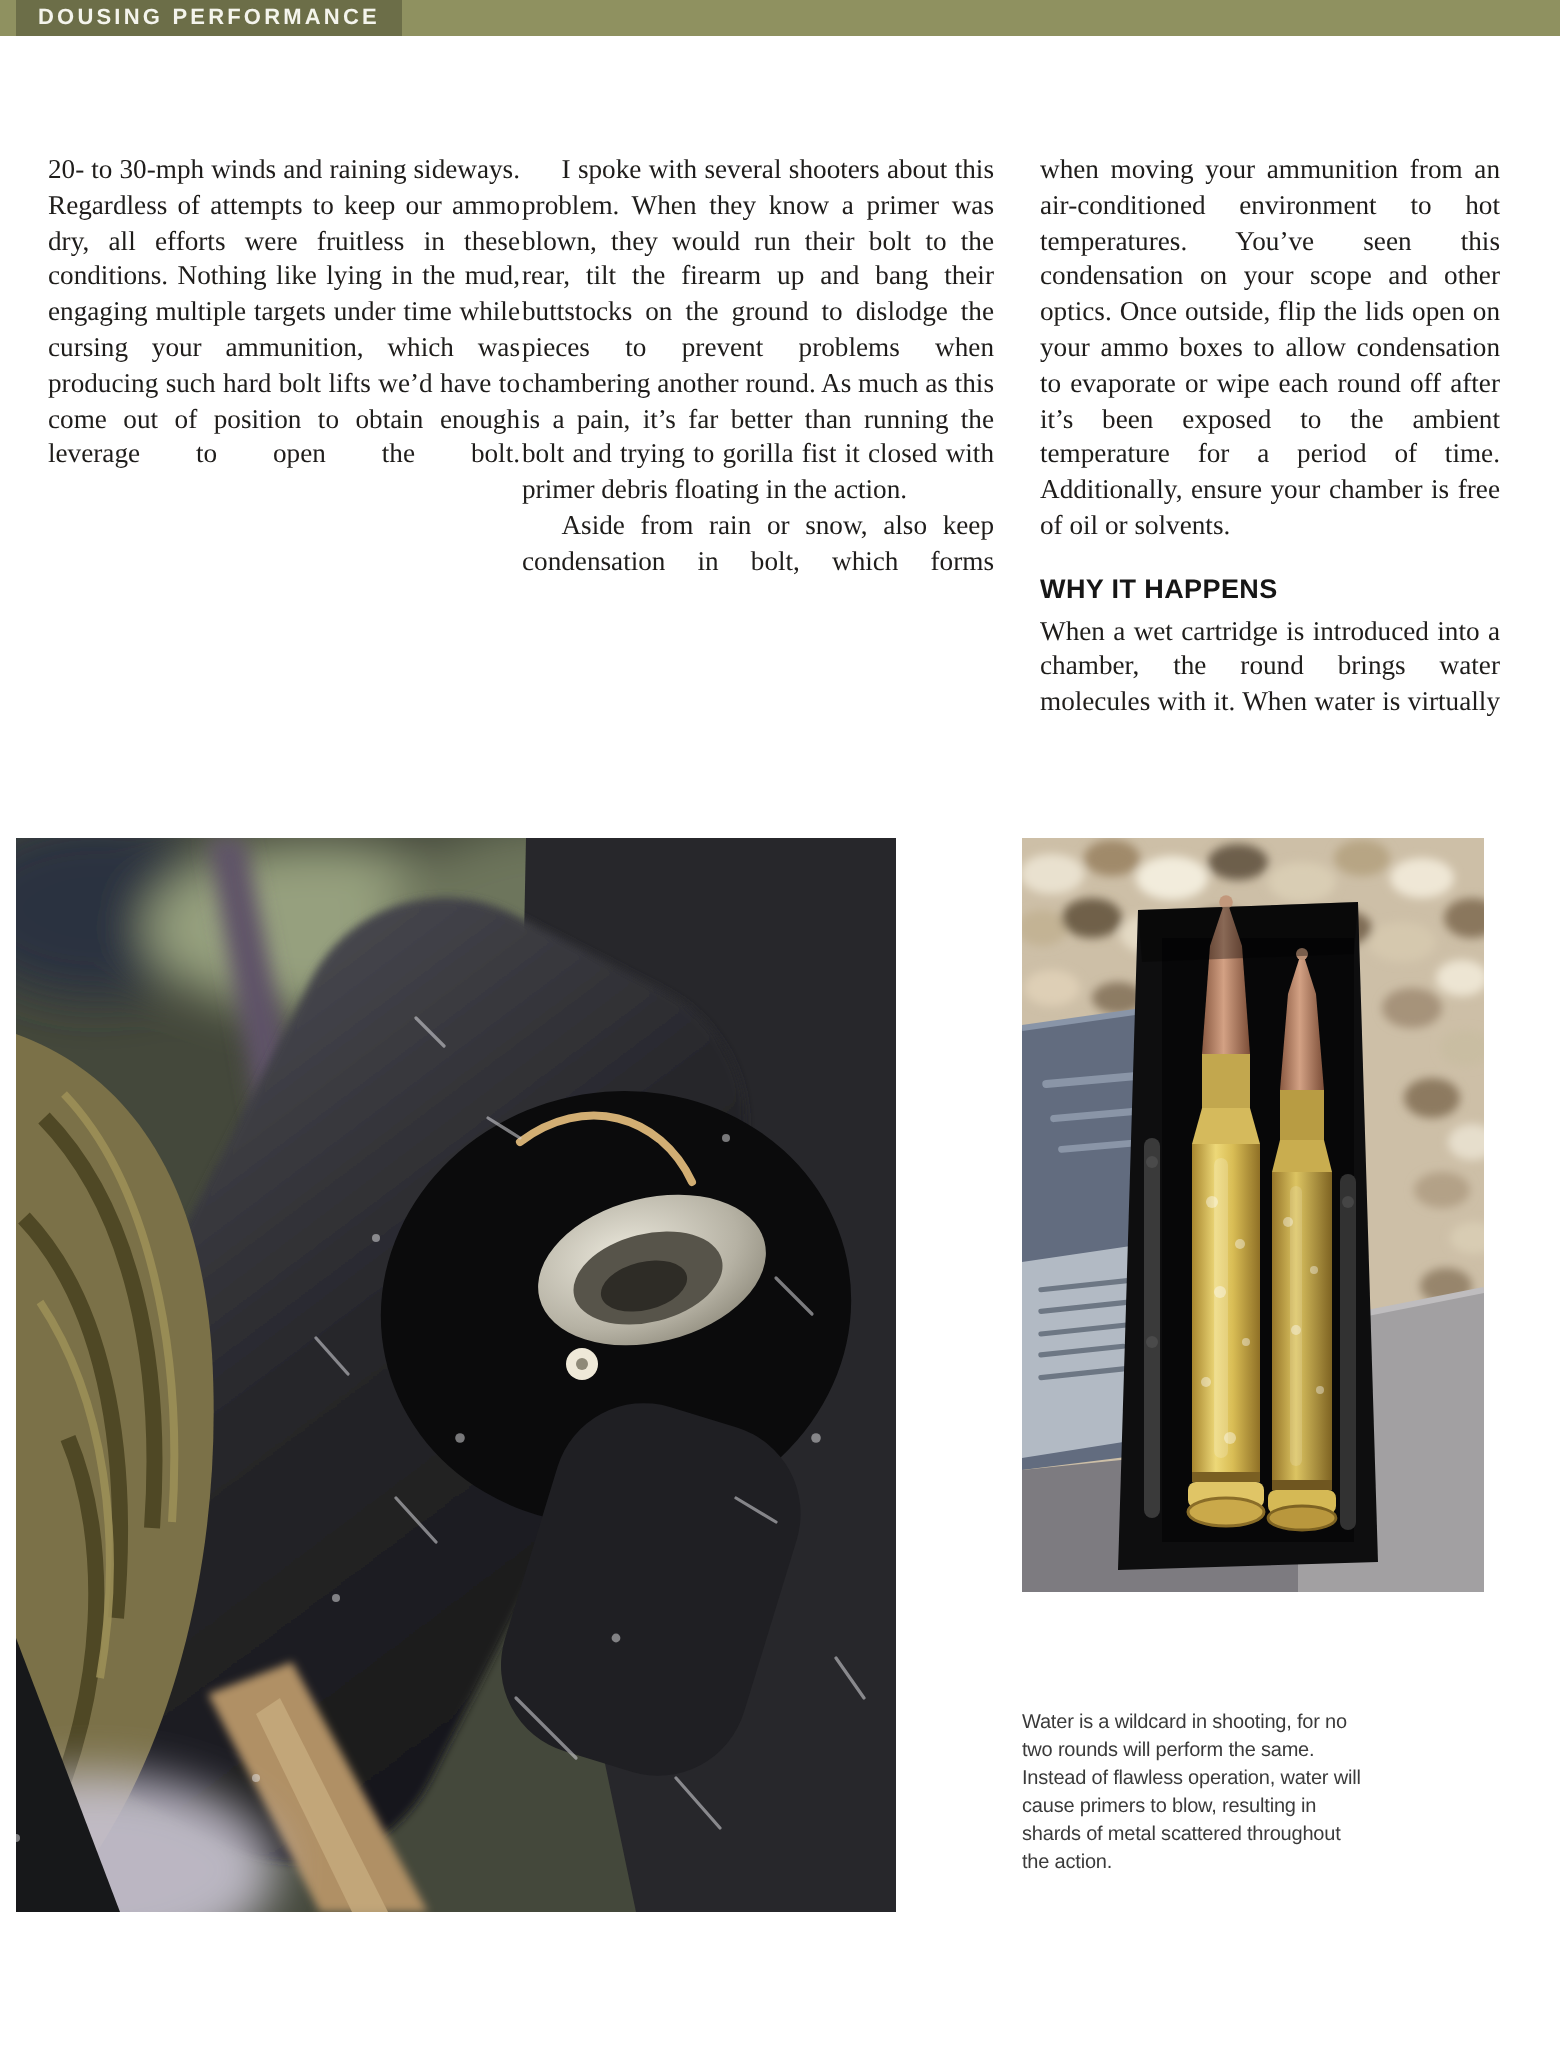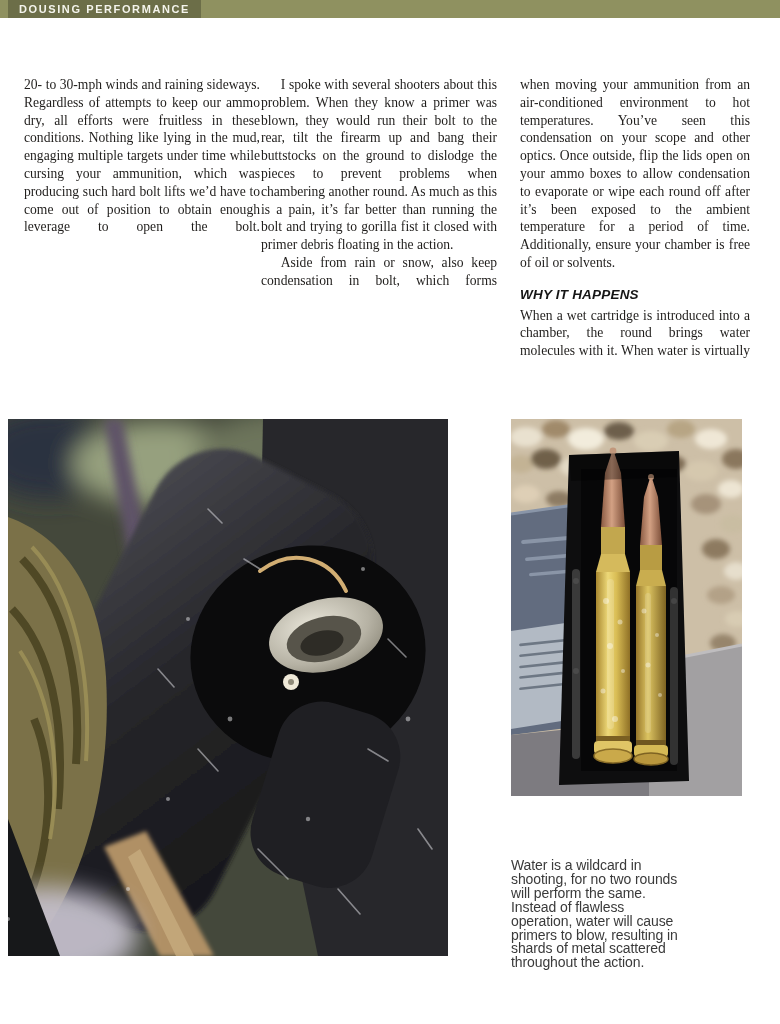--- a/index.html
+++ b/index.html
@@ -13,29 +13,29 @@
         letter-spacing:1.6px;color:#f4f4ec;white-space:nowrap;}
   
   .col{position:absolute;top:76px;text-align:justify;font-size:13.6px;line-height:17.8px;}
   .col p{margin:0;}
   .col p.ind{text-indent:1.45em;}
   .col p.cont{text-align-last:justify;}
   .col-1{left:8px;width:236px;margin-left:16px;}
   .col-2{left:261px;width:236px;}
   .col-3{left:520px;width:230px;}
   .subhead{font-family:"Liberation Sans",sans-serif;font-weight:bold;font-size:13.5px;
-        letter-spacing:0.2px;color:#161616;margin:14px 0 3px 0 !important;text-align:left;font-style:italic;}
+        letter-spacing:0.2px;color:#161616;margin:14px 0 3px 0 !important;text-align:left;}
   
   .photo{position:absolute;display:block;}
   .photo-left{left:8px;top:419px;width:440px;height:537px;}
   .photo-right{left:511px;top:419px;width:231px;height:377px;}
   .photo svg{display:block;width:100%;height:100%;}
   
   .caption{position:absolute;left:511px;top:845px;width:172px;
-        font-family:"Liberation Sans",sans-serif;font-size:14px;line-height:13.9px;
+        font-family:"Liberation Sans",sans-serif;font-size:10px;line-height:13.9px;
         color:#3a3a3a;letter-spacing:-0.1px;}
   
   .footer{position:absolute;left:8px;top:1008px;width:764px;height:16px;
         font-family:"Liberation Sans",sans-serif;display:flex;margin-top:36px;}
   .folio{font-weight:bold;font-size:11.5px;color:#1c1c1c;letter-spacing:0.5px;}
   .mag-title{margin-left:47px;font-weight:normal;font-size:10.5px;color:#4c4c4c;
         letter-spacing:1.9px;}
 </style>
 </head>
 <body>

